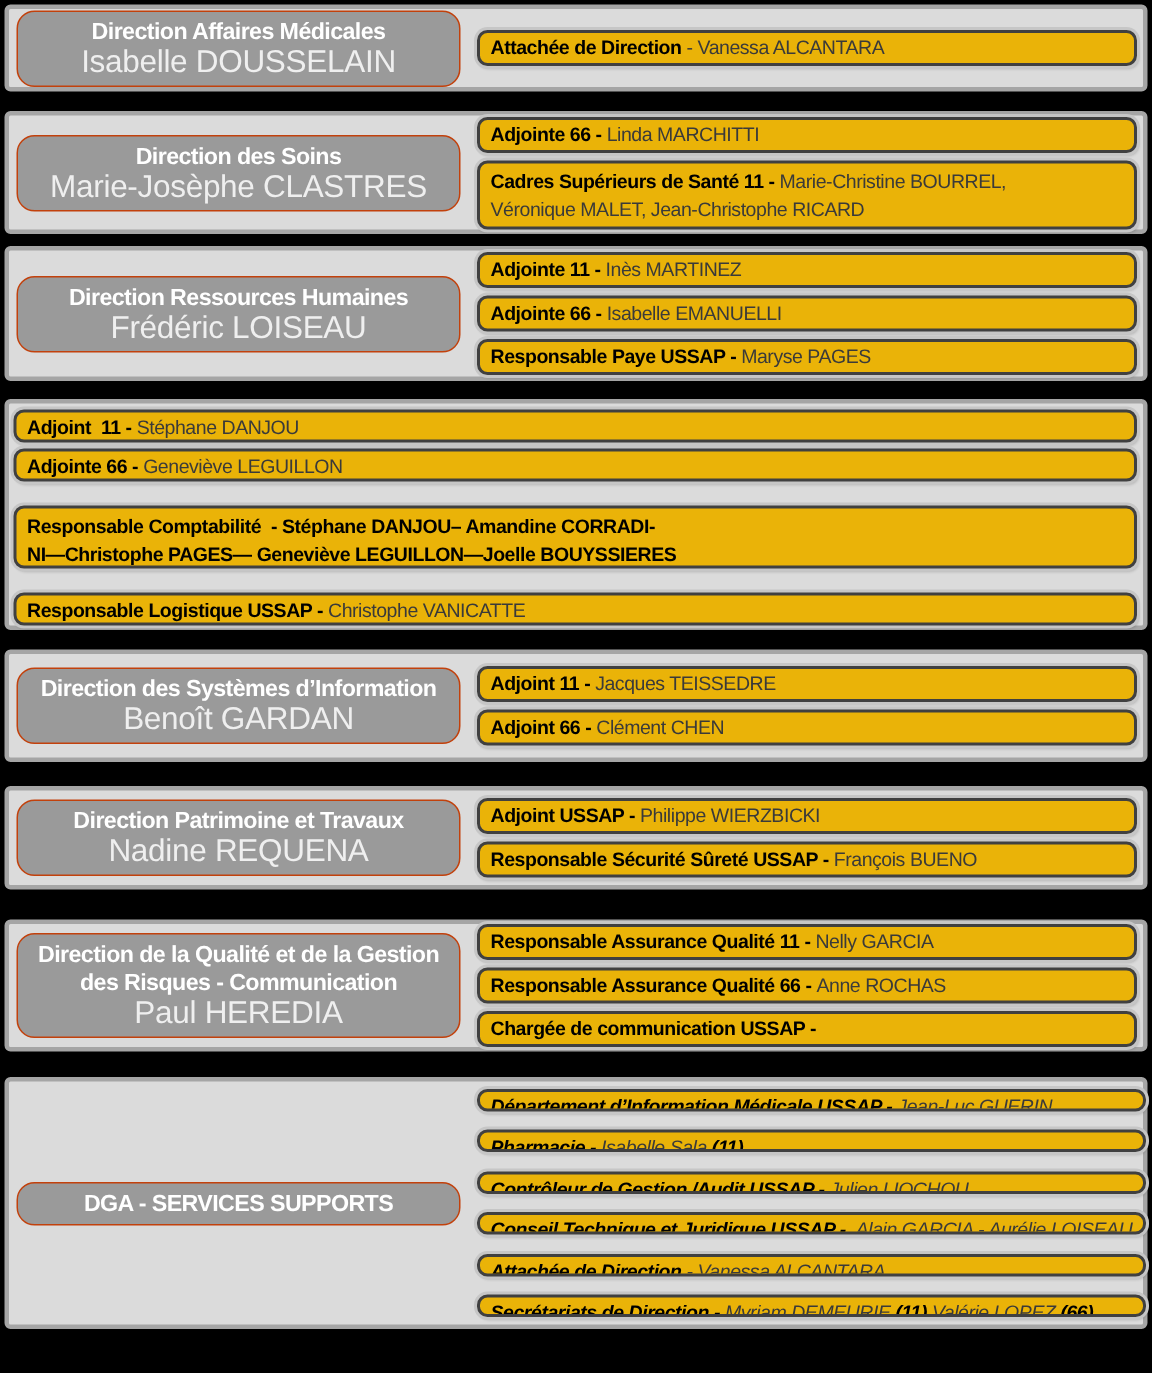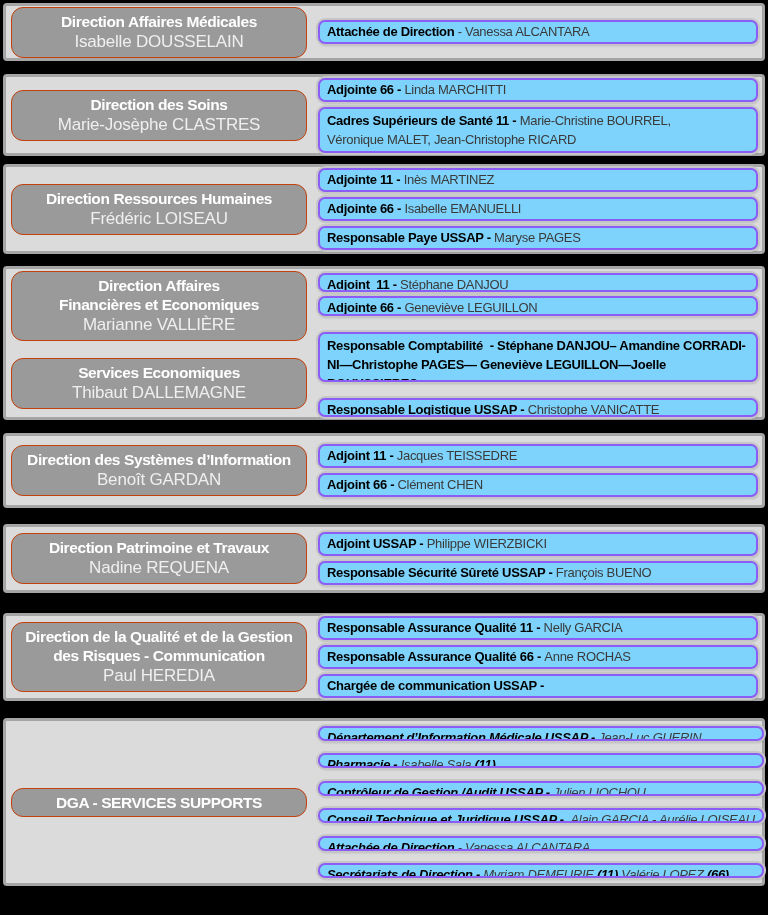--- a/index.html
+++ b/index.html
@@ -9,22 +9,22 @@
   .sec{box-sizing:border-box;width:762px;background:#dbdbdb;
        border:3px solid #a5a5a5;border-radius:4px;display:flex;}
   .left{width:309px;flex:none;display:flex;flex-direction:column;
         justify-content:center;box-sizing:border-box;}
   .right{flex:1;display:flex;flex-direction:column;justify-content:center;
          gap:5px;box-sizing:border-box;padding:0 4px 0 3px;}
   .hdr{background:#9a9a9a;border:1px solid #c2410c;border-radius:12px;
        color:#fff;text-align:center;width:296px;margin-left:5px;
        box-sizing:border-box;padding:4px 2px;}
   .hdr-title{font-weight:bold;font-size:15.5px;line-height:19px;letter-spacing:-0.4px;}
-  .hdr-name{font-size:17px;line-height:22px;color:#efefef;letter-spacing:-0.2px;}
-  .item{background:#7dd3fc;border:2px solid #8b5cf6;border-radius:7px;
+  .hdr-name{font-size:21px;line-height:22px;color:#efefef;letter-spacing:-0.2px;}
+  .item{background:#eab308;border:2px solid #404040;border-radius:7px;
         box-sizing:border-box;height:24px;padding:1px 7px;
         font-size:13px;line-height:18px;color:#3a3a3a;letter-spacing:-0.3px;
         white-space:nowrap;overflow:hidden;
         box-shadow:0 0 0 2px #c6c6c6, 1px 2px 2px rgba(0,0,0,0.18);}
   .item b{font-weight:bold;color:#000;}
   .item.wrap{white-space:normal;height:auto;line-height:19px;padding:2px 7px;}
   
   .sec-0{height:58px;margin-bottom:13px;}
   .sec-1{height:82px;margin-bottom:8px;}
   .sec-2{height:90px;margin-bottom:12px;}
@@ -76,30 +76,20 @@
         </div>
       </div>
     <div class="right">
         <div class="item"><b>Adjointe 11 - </b><span>Inès MARTINEZ</span></div>
         <div class="item"><b>Adjointe 66 - </b><span>Isabelle EMANUELLI</span></div>
         <div class="item"><b>Responsable Paye USSAP - </b><span>Maryse PAGES</span></div>
       </div>
   </div>
 
   <div class="sec sec-3">
-    <div class="left">
-        <div class="hdr">
-          <div class="hdr-title">Direction Affaires<br>Financières et Economiques</div>
-          <div class="hdr-name">Marianne VALLIÈRE</div>
-        </div>
-        <div class="hdr">
-          <div class="hdr-title">Services Economiques</div>
-          <div class="hdr-name">Thibaut DALLEMAGNE</div>
-        </div>
-      </div>
     <div class="right">
         <div class="item"><b>Adjoint&nbsp; 11 - </b><span>Stéphane DANJOU</span></div>
         <div class="item"><b>Adjointe 66 - </b><span>Geneviève LEGUILLON</span></div>
         <div class="item wrap"><b>Responsable Comptabilité&nbsp; - Stéphane DANJOU– Amandine CORRADI-</b><br><b>NI—Christophe PAGES— Geneviève LEGUILLON—Joelle BOUYSSIERES</b></div>
         <div class="item"><b>Responsable Logistique USSAP - </b><span>Christophe VANICATTE</span></div>
       </div>
   </div>
 
   <div class="sec sec-4">
     <div class="left">

